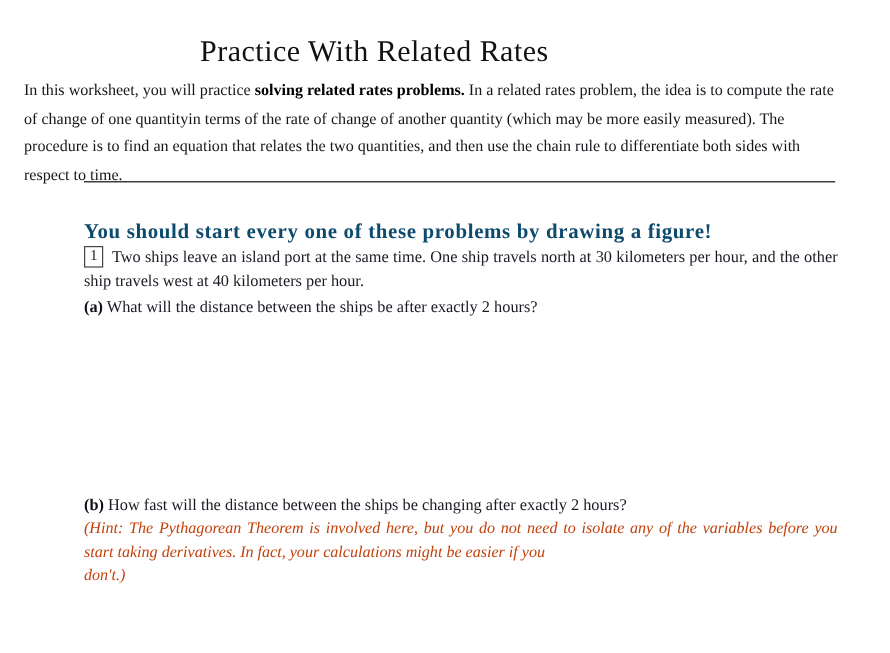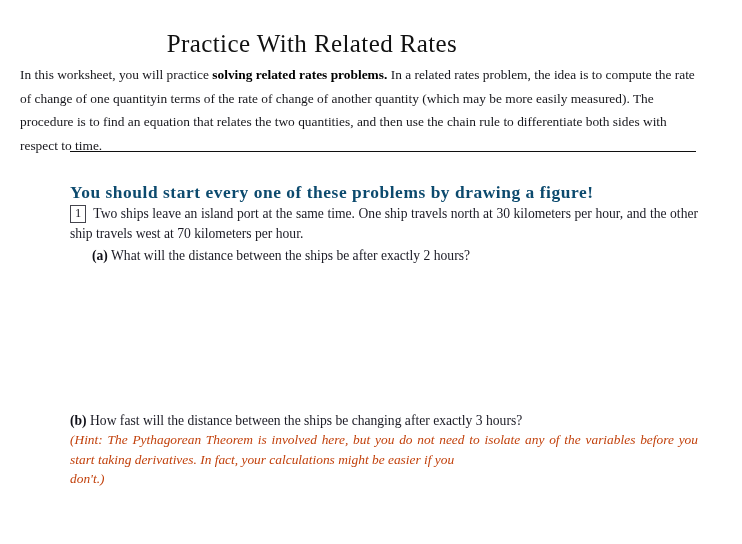--- a/index.html
+++ b/index.html
@@ -105,21 +105,20 @@
   
   .part-a {
     position: absolute;
     left: 70px;
     top: 246px;
     width: 628px;
     font-size: 13.6px;
     line-height: 19.5px;
     color: #1a1a24;
     white-space: nowrap;
-    margin-left: 22px;
   }
   .part-label {
     font-weight: bold;
     color: #101018;
   }
 
   
   .work-area {
     position: absolute;
     left: 70px;
@@ -165,24 +164,24 @@
 
   <h1 class="doc-title">Practice With Related Rates</h1>
 
   <p class="intro"><span>In this worksheet, you will practice </span><span class="bold-phrase">solving related rates problems.</span><span> In a related rates problem, the idea is to compute the rate of change of one quantityin terms of the rate of change of another quantity (which may be more easily measured). The procedure is to find an equation that relates the two quantities, and then use the chain rule to differentiate both sides with respect to time.</span></p>
 
   <div class="divider"></div>
 
   <h2 class="section-heading">You should start every one of these problems by drawing a figure!</h2>
 
   <div class="problem">
-    <div class="problem-body"><span class="num-box">1</span><span>Two ships leave an island port at the same time. One ship travels north at 30 kilometers per hour, and the other ship travels west at 70 kilometers per hour.</span></div>
+    <div class="problem-body"><span class="num-box">1</span><span>Two ships leave an island port at the same time. One ship travels north at 30 kilometers per hour, and the other ship travels west at 40 kilometers per hour.</span></div>
   </div>
 
   <div class="part-a"><span class="part-label">(a)</span><span> What will the distance between the ships be after exactly 2 hours?</span></div>
 
   <div class="work-area"></div>
 
-  <div class="part-b"><span class="part-label">(b)</span><span> How fast will the distance between the ships be changing after exactly 3 hours?</span></div>
+  <div class="part-b"><span class="part-label">(b)</span><span> How fast will the distance between the ships be changing after exactly 2 hours?</span></div>
 
   <div class="hint"><span>(Hint: The Pythagorean Theorem is involved here, but you do not need to isolate any of the variables before you start taking derivatives. In fact, your calculations might be easier if you</span><span class="last-line">don't.)</span></div>
 
 </div>
 
 </body></html>

